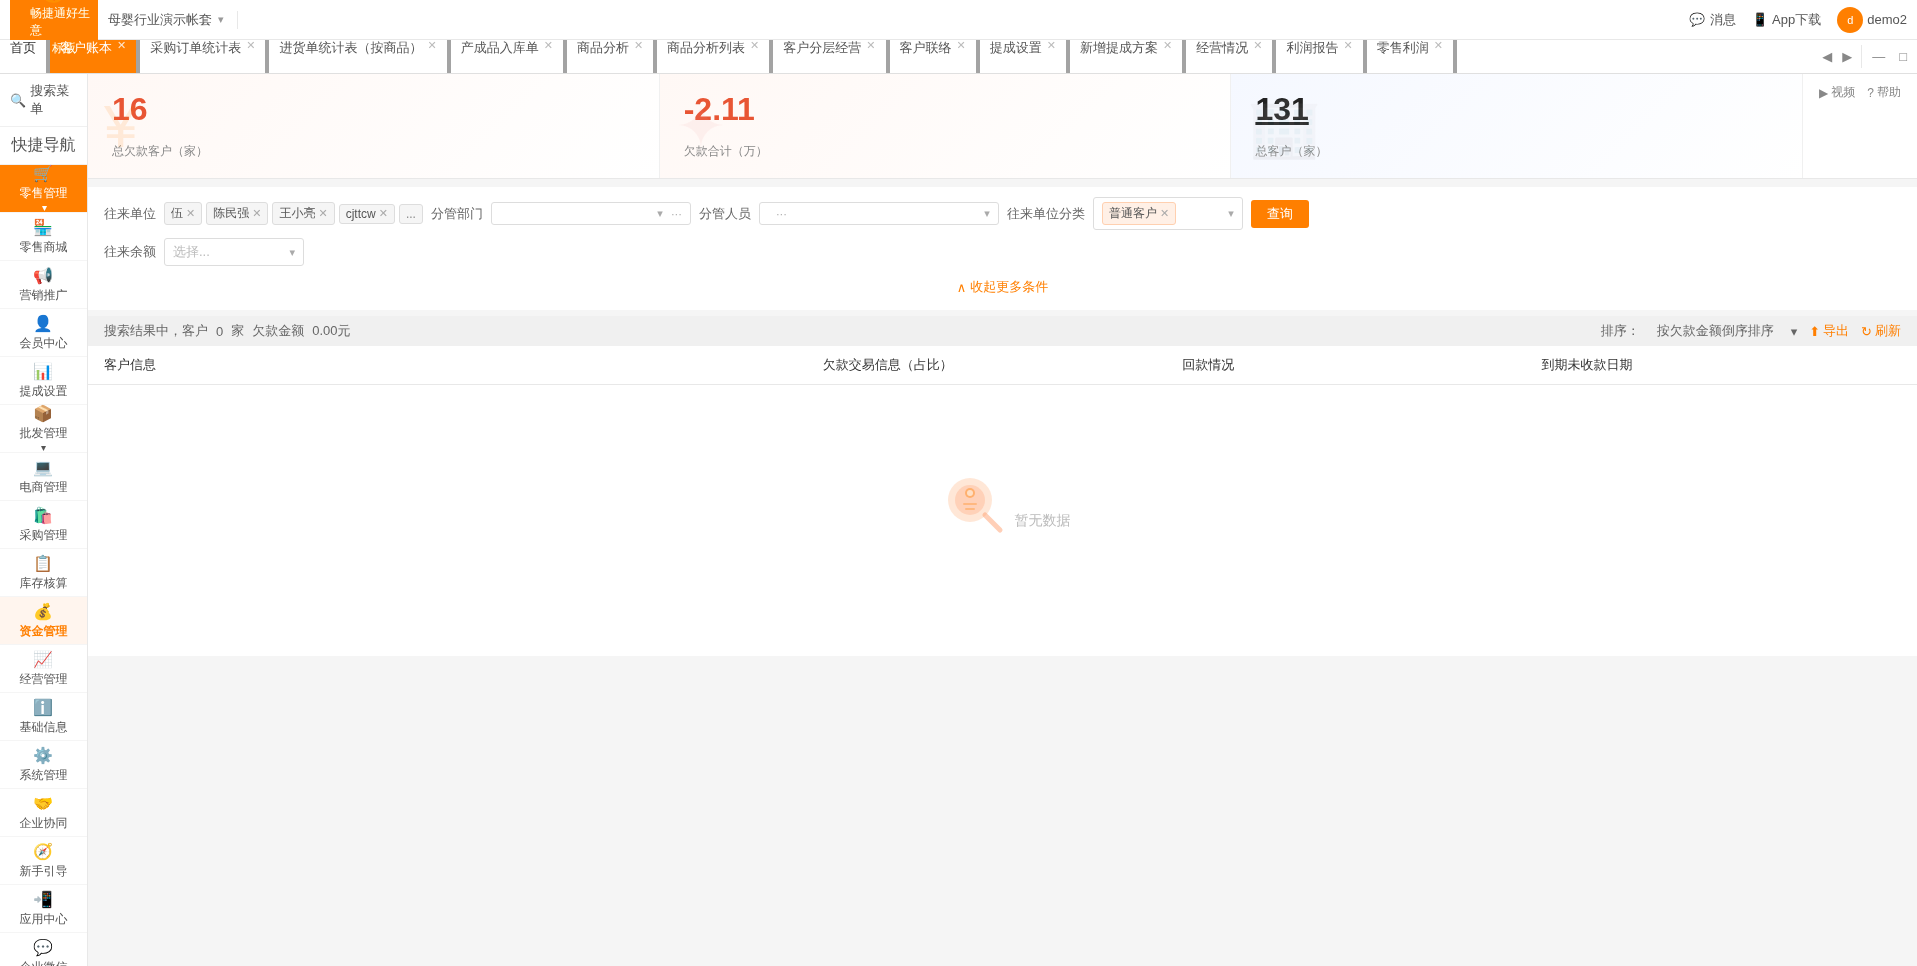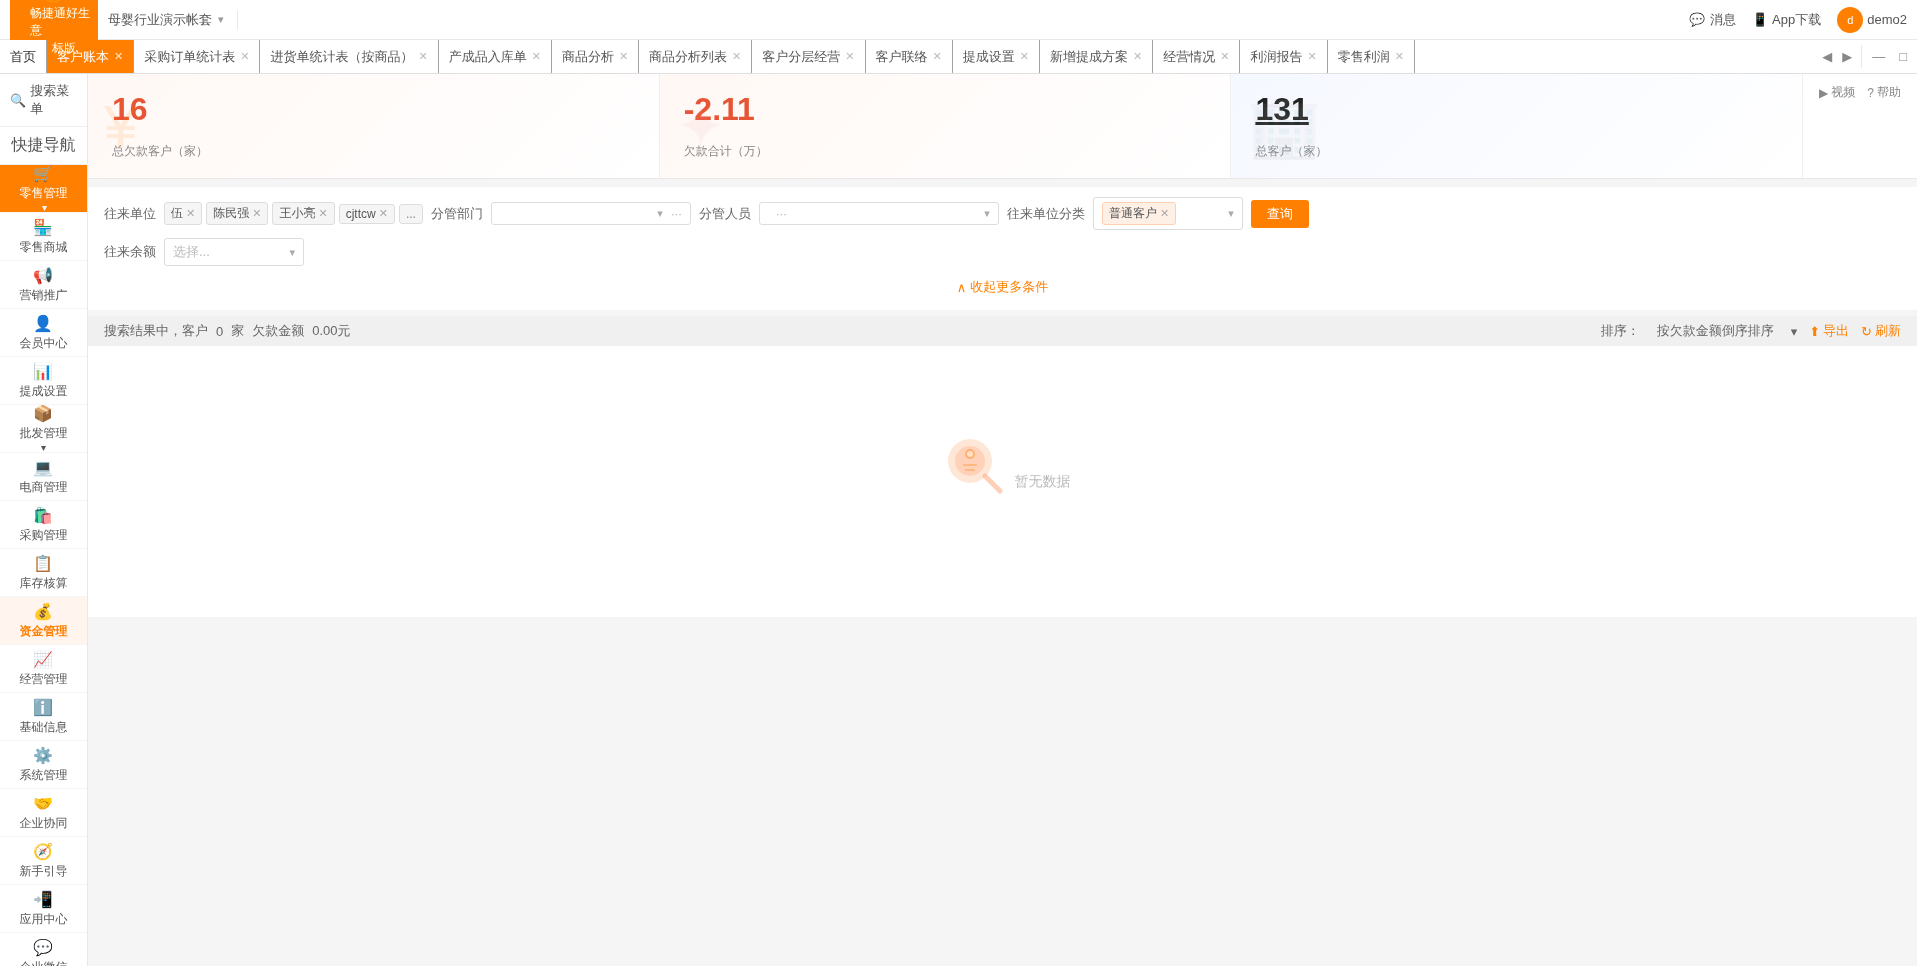--- a/index.html
+++ b/index.html
@@ -27,22 +27,22 @@
     }
     .top-right-item { display: flex; align-items: center; gap: 4px; cursor: pointer; }
     .avatar { width: 26px; height: 26px; border-radius: 50%; background: #ff7f00; color: #fff; display: flex; align-items: center; justify-content: center; font-size: 11px; }
 
     
     .nav-tabs {
       display: flex; align-items: center; background: #fff; height: 34px;
       border-bottom: 1px solid #e0e0e0; overflow: hidden; padding-left: 0;
     }
     .nav-tab {
-      display: flex; align-items: center; padding: 0 10px; height: 36px;
-      font-size: 13px; cursor: pointer; white-space: nowrap; border-right: 1px solid #a3a3a3;
+      display: flex; align-items: flex-start; padding: 0 10px; height: 36px;
+      font-size: 13px; cursor: pointer; white-space: nowrap; border-right: 4px solid #a3a3a3;
       color: #555; position: relative;
     }
     .nav-tab.home { background: #fff; color: #333; font-weight: 500; }
     .nav-tab.active { background: #ff7f00; color: #fff; }
     .nav-tab .close-btn { margin-left: 5px; color: #bbb; font-size: 11px; cursor: pointer; }
     .nav-tab.active .close-btn { color: rgba(255,255,255,0.8); }
     .nav-arrows { display: flex; align-items: center; margin-left: auto; padding: 0 4px; }
     .nav-arrow { cursor: pointer; padding: 4px 5px; color: #888; font-size: 13px; }
     .nav-window-controls { display: flex; gap: 2px; padding: 0 4px; border-left: 1px solid #e8e8e8; }
     .nav-window-btn { cursor: pointer; padding: 4px 6px; color: #888; font-size: 13px; }
@@ -442,20 +442,26 @@
           <span>导出</span>
         </div>
         <div class="action-btn">
           <span>↻</span>
           <span>刷新</span>
         </div>
       </div>
     </div>
 
     <div class="data-table">
+      <div class="table-header">
+        <div class="th">客户信息</div>
+        <div class="th">欠款交易信息（占比）</div>
+        <div class="th">回款情况</div>
+        <div class="th">到期未收款日期</div>
+      </div>
 
       <div class="empty-area">
         <div class="empty-icon">
           
           <svg width="80" height="80" viewBox="0 0 80 80" fill="none">
             <circle cx="35" cy="35" r="22" fill="#ffd0b0" opacity="0.5"></circle>
             <circle cx="35" cy="35" r="15" fill="#ffa070" opacity="0.3"></circle>
             <line x1="50" y1="50" x2="65" y2="65" stroke="#ffa070" stroke-width="5" stroke-linecap="round" opacity="0.5"></line>
             <circle cx="35" cy="28" r="5" fill="#ff7f00" opacity="0.4"></circle>
             <circle cx="35" cy="28" r="3" fill="#fff" opacity="0.6"></circle>

